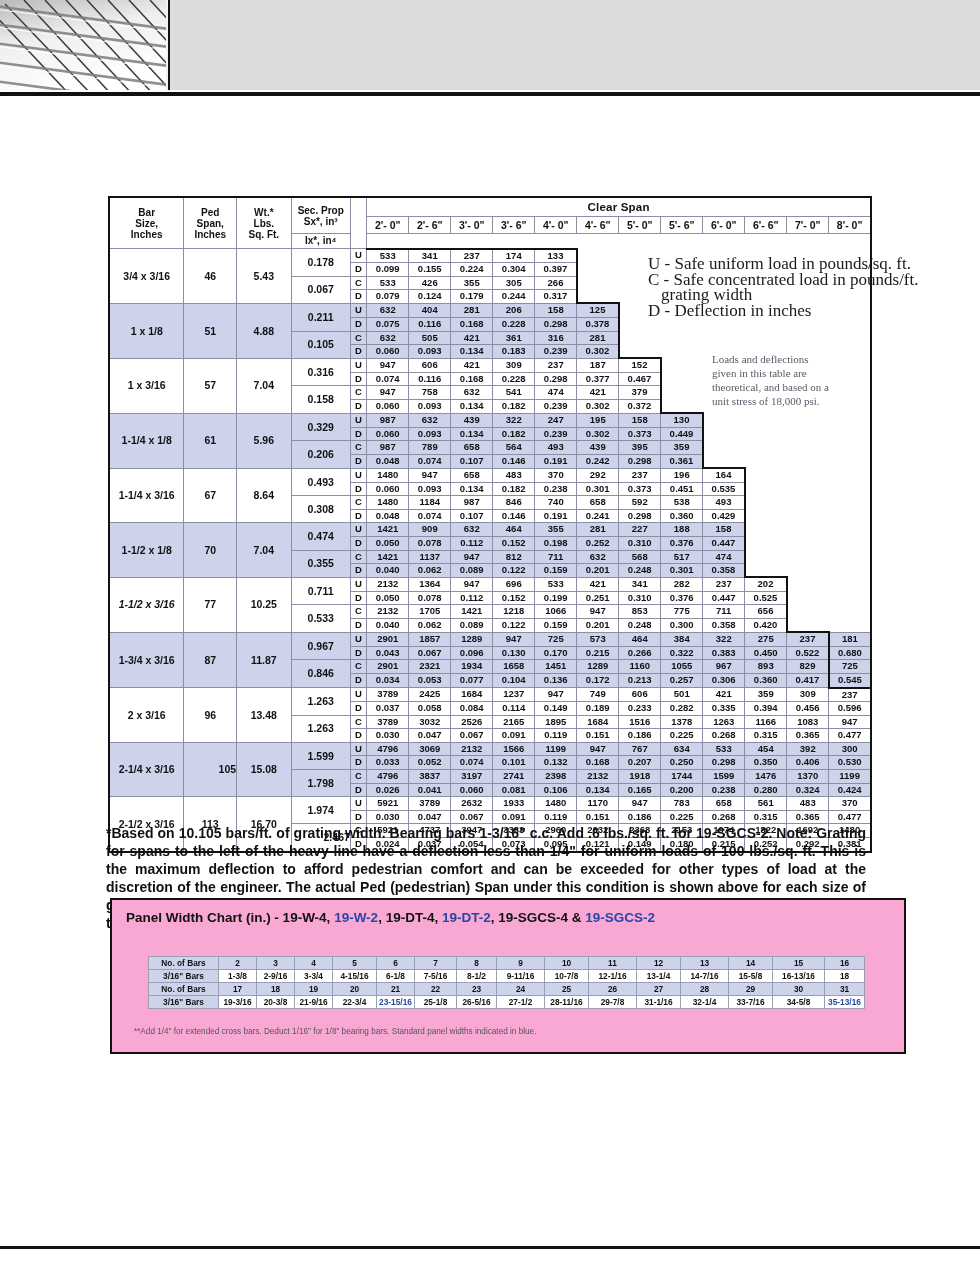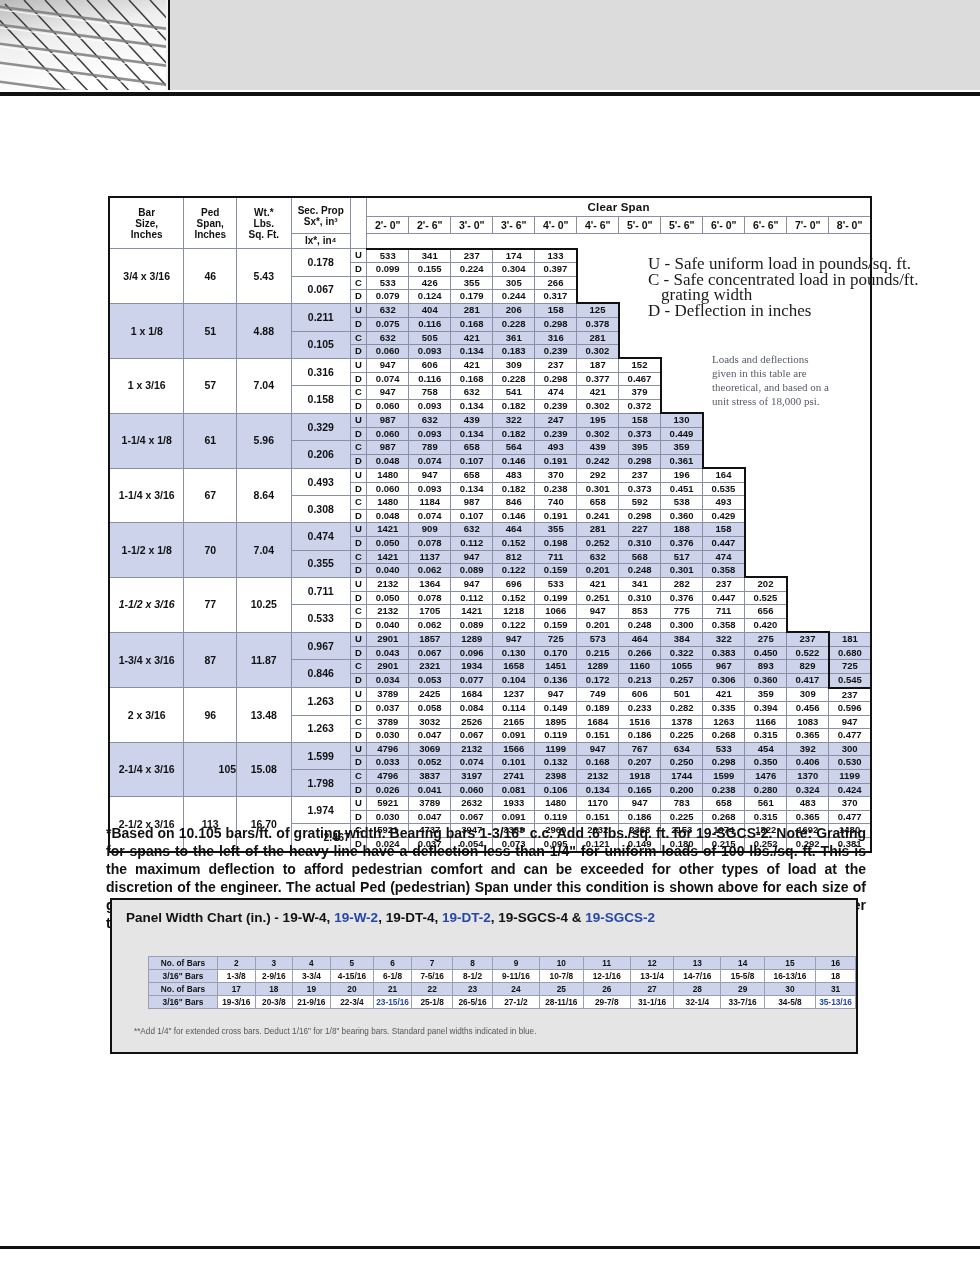--- a/index.html
+++ b/index.html
@@ -80,21 +80,21 @@
   }
   
   .footnote{
     position:absolute;left:106px;top:824px;width:760px;
     font-size:14px;line-height:18px;font-weight:bold;color:#111;
     text-align:justify;
   }
   
   .panel-box{
     position:absolute;left:110px;top:898px;width:744px;height:152px;
-    border:2px solid #111;background:#e5e5e5;
+    border:2px solid #111;background:#f9a8d4;padding-left:48px;
   }
   .panel-title{
     position:absolute;left:14px;top:8px;width:716px;
     font-size:13.5px;font-weight:bold;line-height:19px;color:#111;
   }
   .panel-title .blue{color:#2647a8;}
   .panel-subtitle{color:#2647a8;}
   table.panel{
     position:absolute;left:36px;top:56px;
     border-collapse:collapse;table-layout:fixed;

